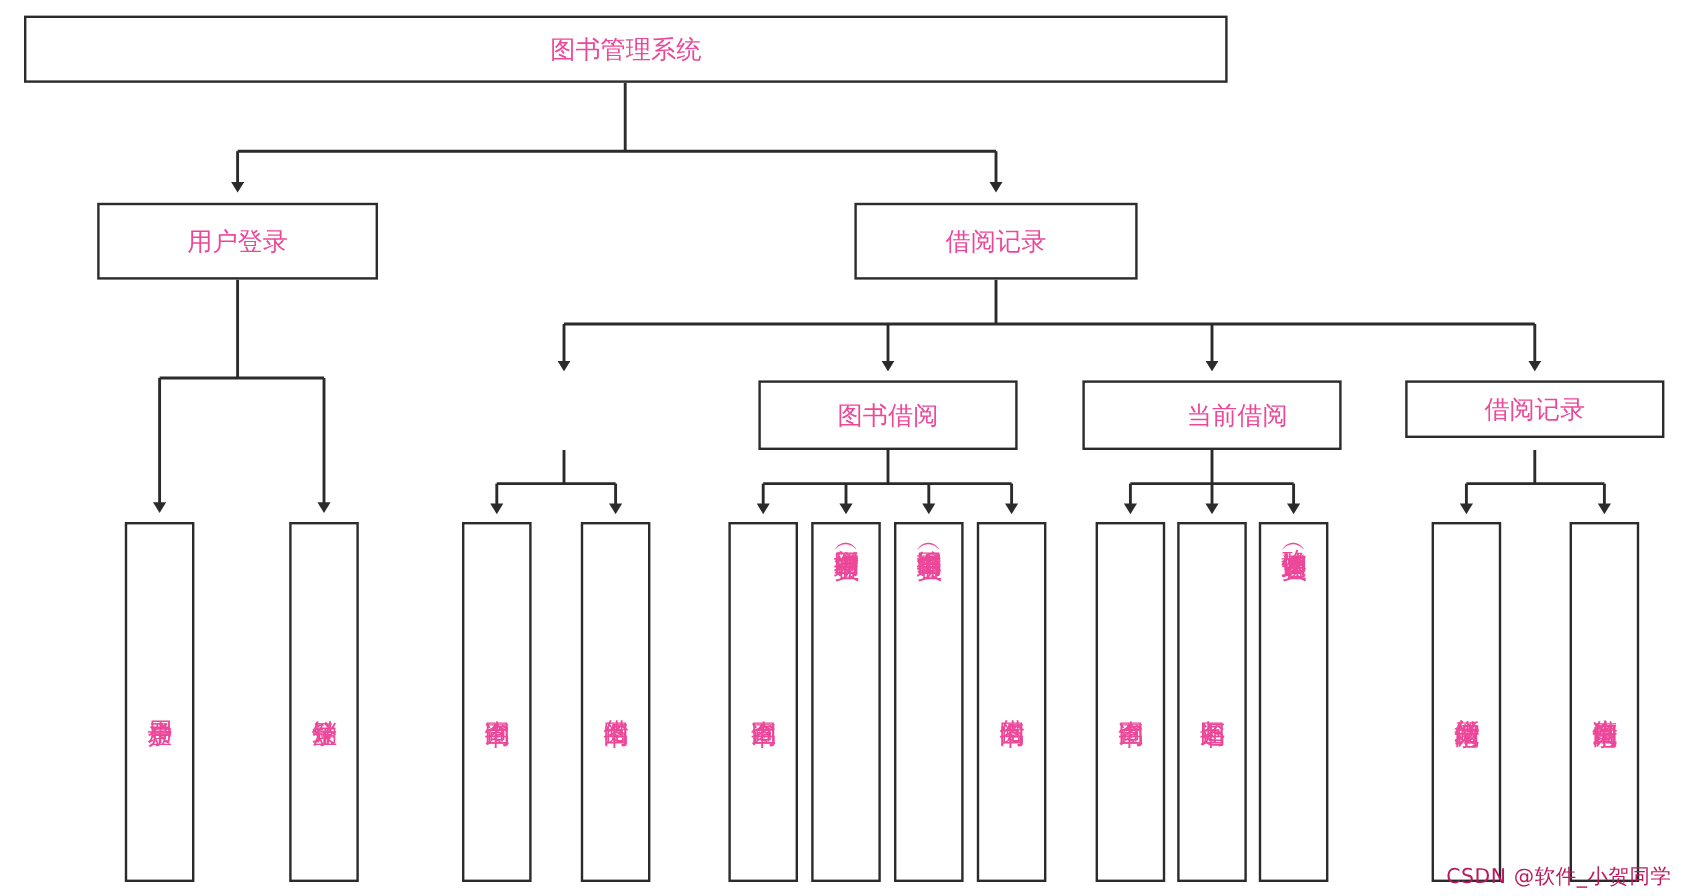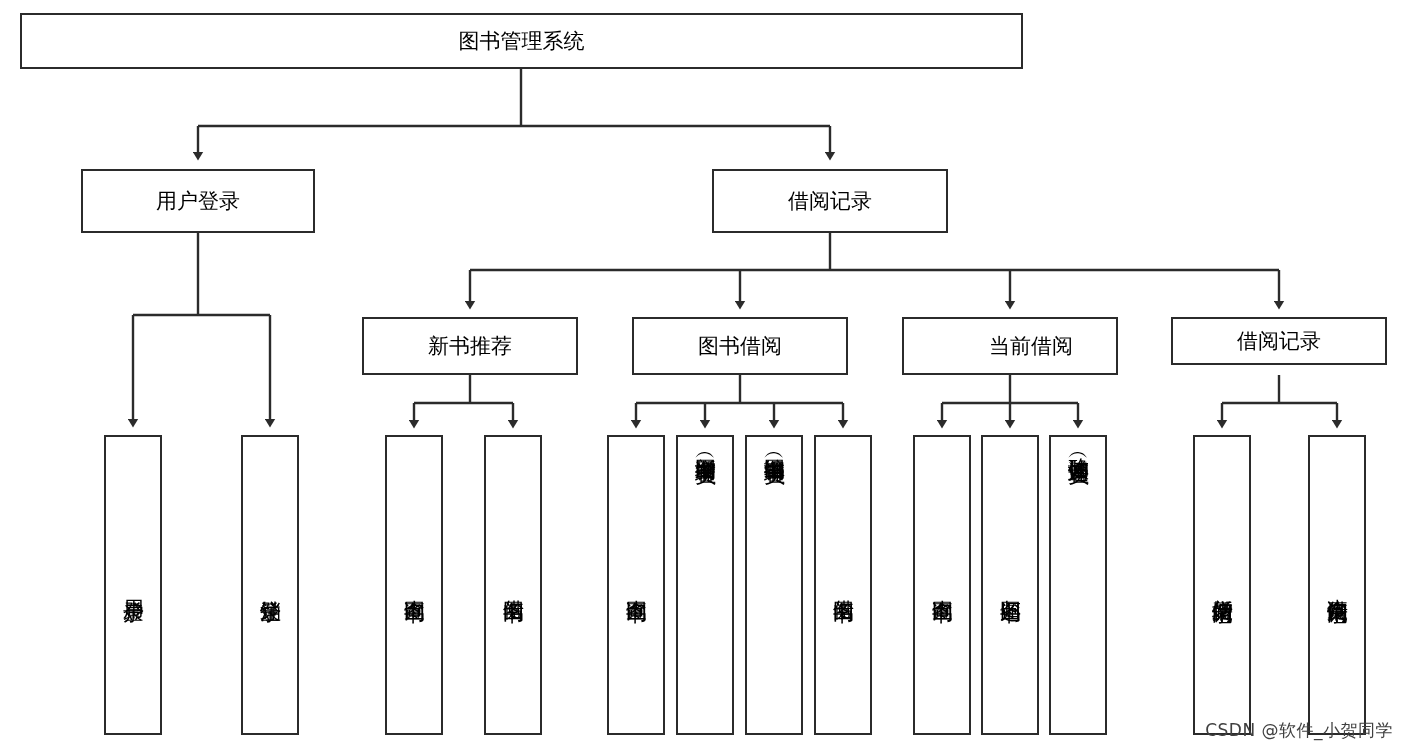--- a/index.html
+++ b/index.html
@@ -29,21 +29,21 @@
     position: absolute;
     box-sizing: border-box;
     background: #ffffff;
     border: 2px solid #2b2b2b;
     display: flex;
     align-items: center;
     justify-content: center;
     z-index: 3;
   }
   .node-label {
-    color: #000000;
+    color: #ec4899;
     line-height: 1.18;
     text-align: center;
     white-space: pre;
   }
   .node.horizontal .node-label {
     font-size: 21px;
     writing-mode: horizontal-tb;
   }
   .node.vertical {
     align-items: flex-start;
@@ -59,21 +59,21 @@
   }
   .node.vertical.centered {
     align-items: center;
     padding-top: 0;
   }
   #watermark {
     position: absolute;
     right: 12px;
     bottom: 5px;
     font-size: 17px;
-    color: #404040;
+    color: #be185d;
     letter-spacing: 0.5px;
     z-index: 5;
     white-space: pre;
   }
 </style>
 </head>
 <body>
 
 <div id="diagram-root">
 
@@ -134,23 +134,20 @@
   </div>
 
   <div class="node horizontal" style="left:81px; top:169px; width:234px; height:64px;">
     <span class="node-label">用户登录</span>
   </div>
 
   <div class="node horizontal" style="left:712px; top:169px; width:236px; height:64px;">
     <span class="node-label">借阅记录</span>
   </div>
 
-  <div class="node horizontal" style="left:362px; top:317px; width:216px; height:58px;">
-    <span class="node-label">新书推荐</span>
-  </div>
 
   <div class="node horizontal" style="left:632px; top:317px; width:216px; height:58px;">
     <span class="node-label">图书借阅</span>
   </div>
 
   <div class="node horizontal" style="left:902px; top:317px; width:216px; height:58px;padding-left:42px;">
     <span class="node-label">当前借阅</span>
   </div>
 
   <div class="node horizontal" style="left:1171px; top:317px; width:216px; height:48px;">

